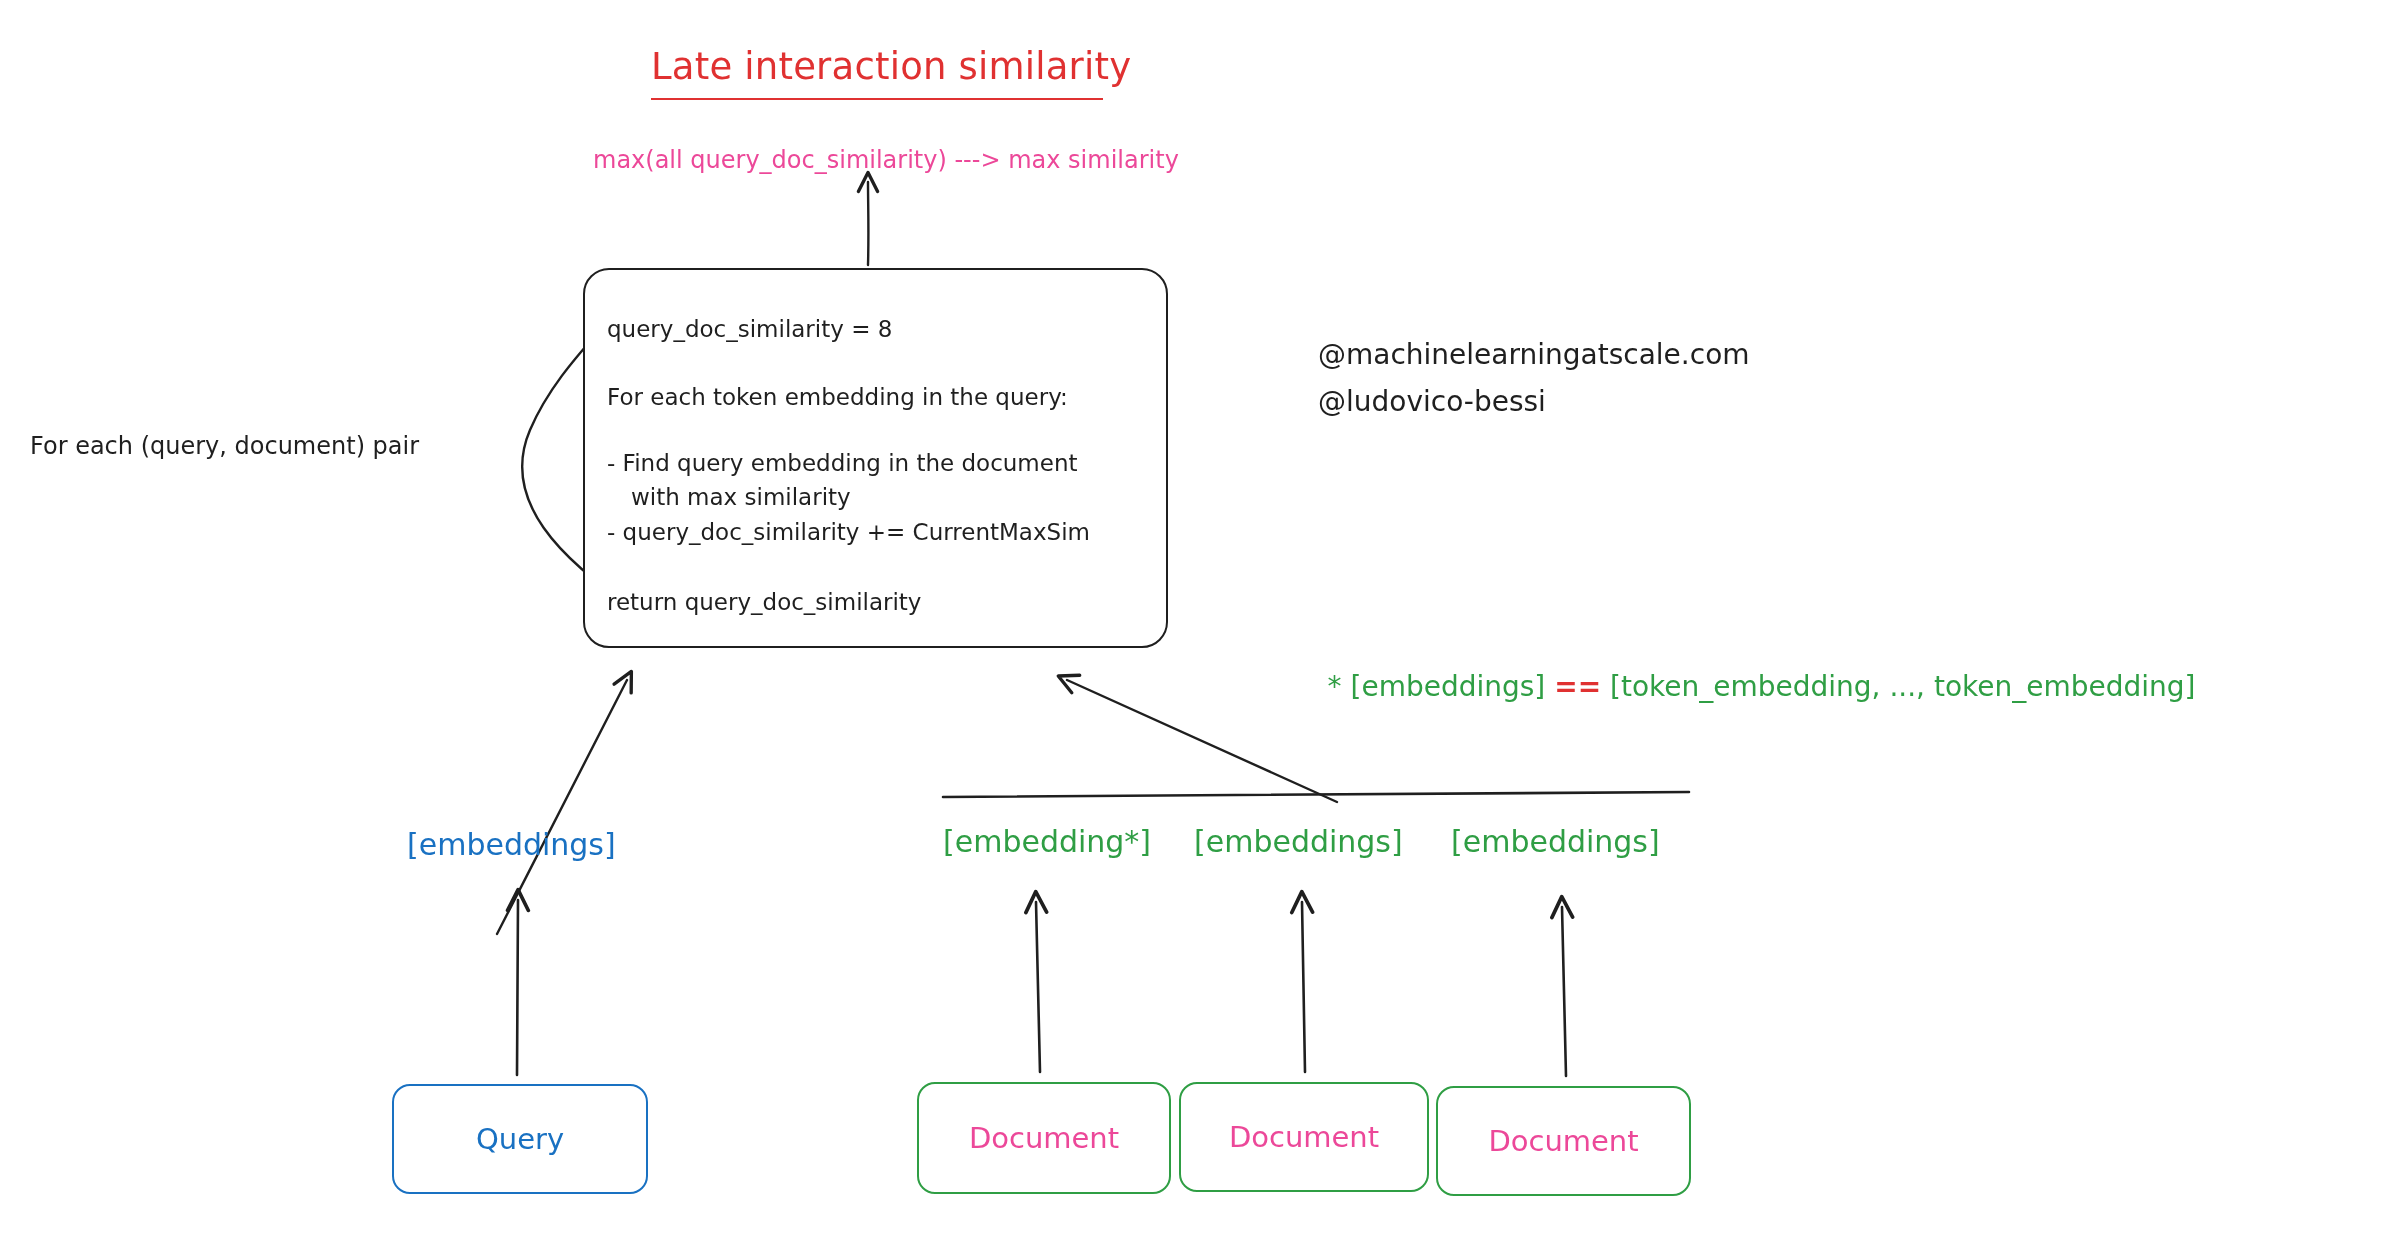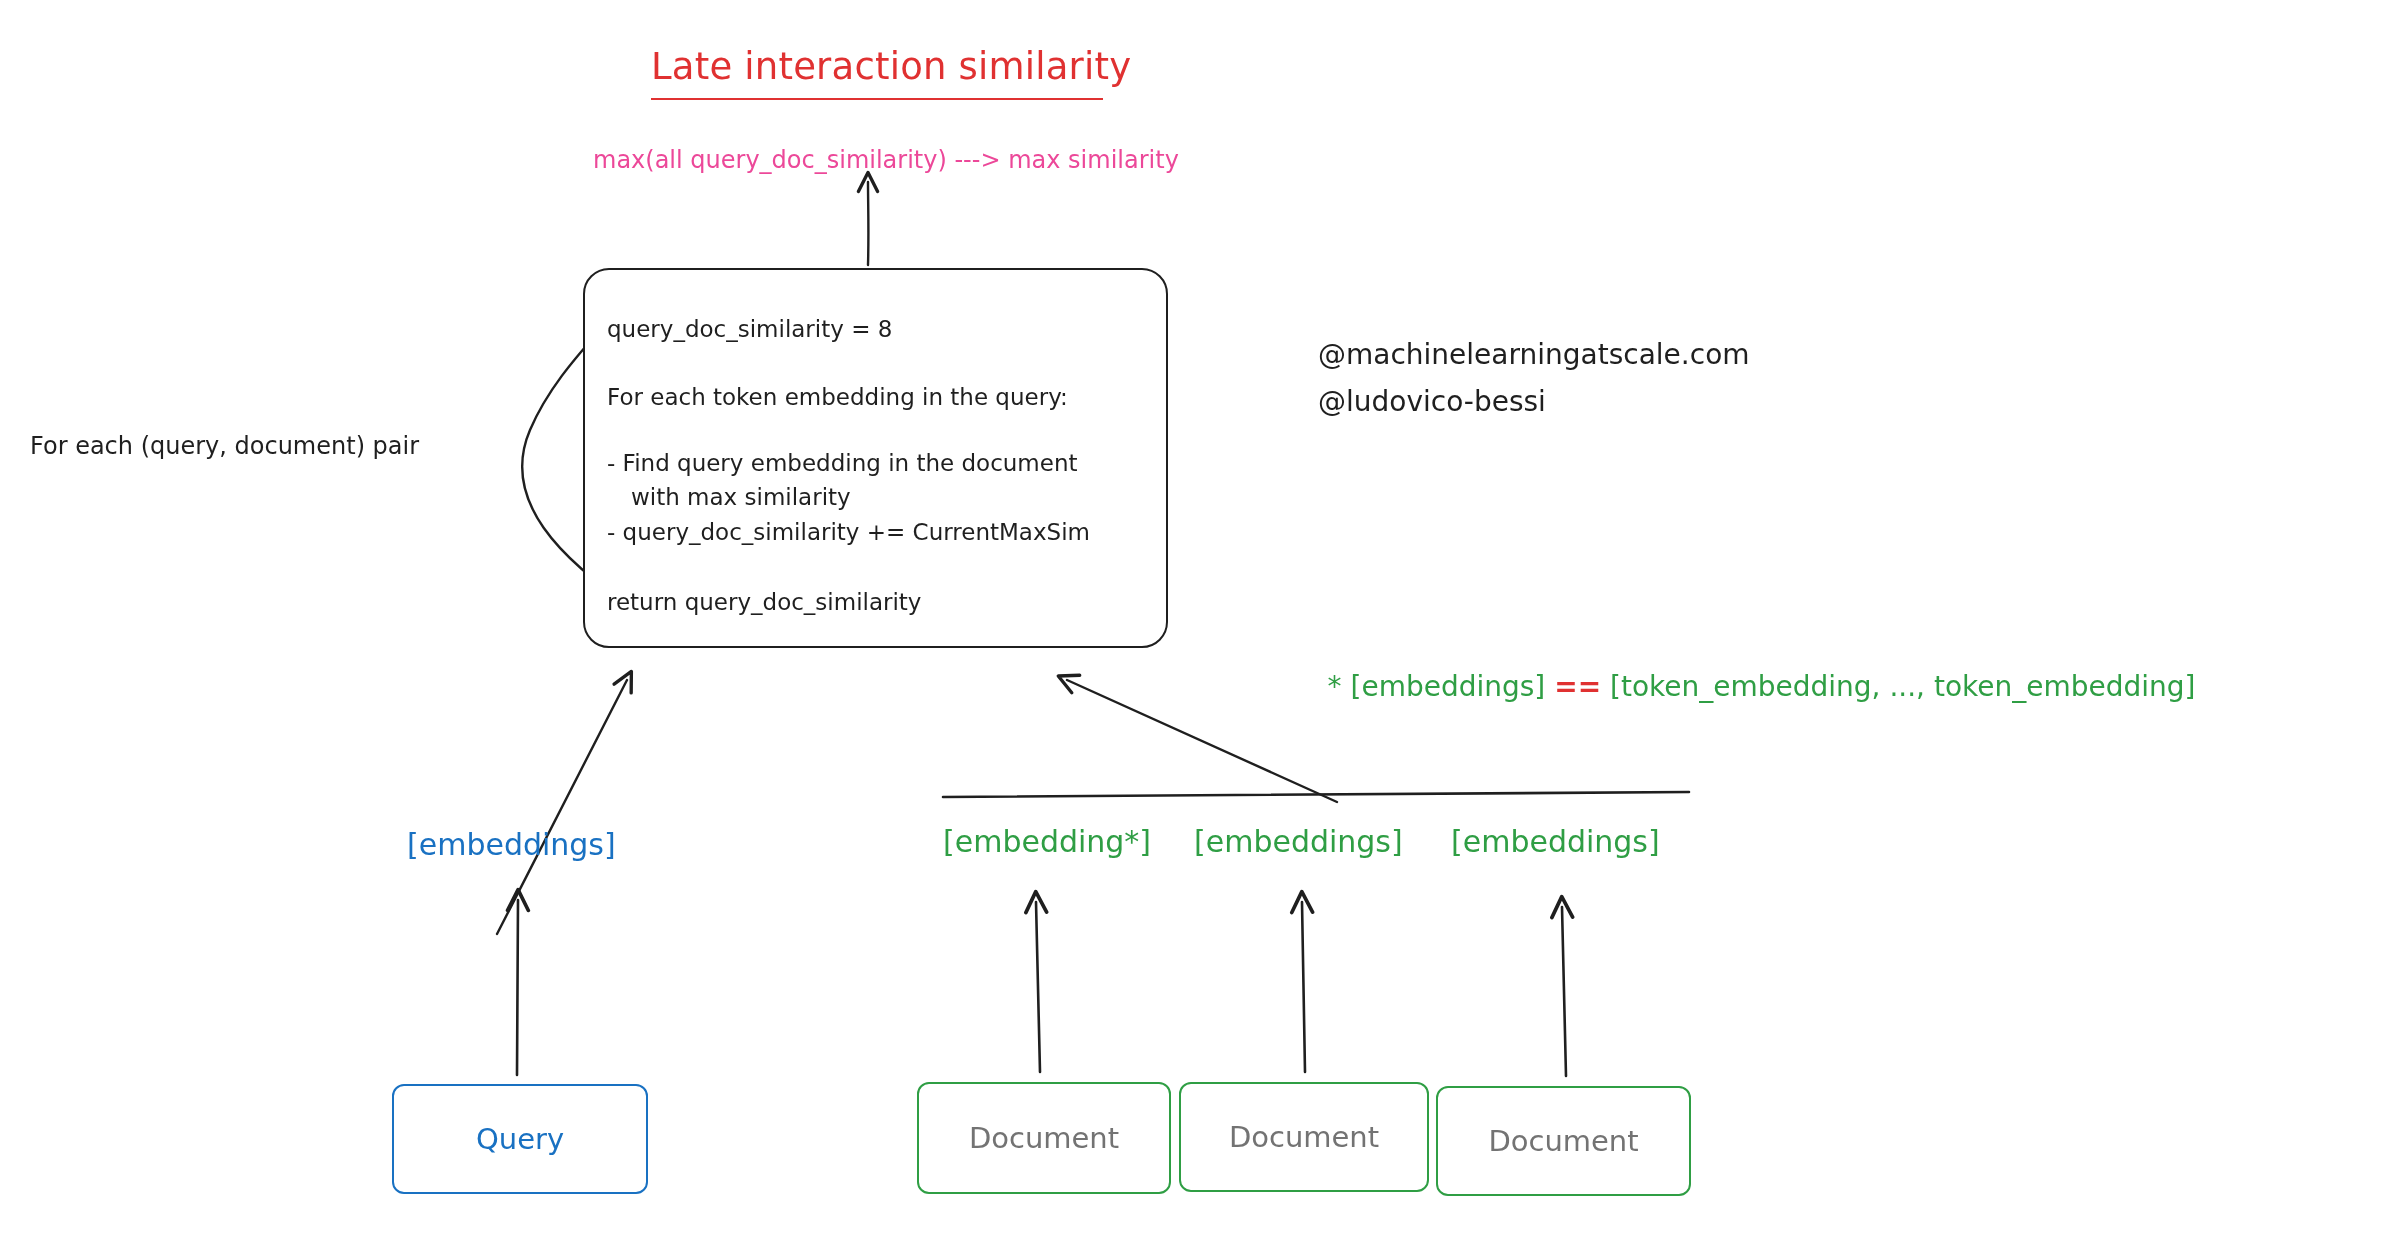--- a/index.html
+++ b/index.html
@@ -142,21 +142,21 @@
   #emb-doc-2 {
     left: 1451px;
     top: 827px;
     color: #2f9e44;
   }
 
   
   .src-box {
     position: absolute;
     box-sizing: border-box;
-    border-radius: 12px;
+    border-radius: 18px;
     background: #ffffff;
     display: flex;
     align-items: center;
     justify-content: center;
   }
   .src-box span {
     font-size: 29px;
   }
   #box-query {
     left: 392px;
@@ -181,21 +181,21 @@
     height: 110px;
     border: 2.5px solid #2f9e44;
   }
   #box-doc-2 {
     left: 1436px;
     top: 1086px;
     width: 255px;
     height: 110px;
     border: 2.5px solid #2f9e44;
   }
-  .src-box.doc span { color: #737373; }
+  .src-box.doc span { color: #ec4899; }
 </style>
 </head>
 <body>
 
 <div id="canvas">
 
   <svg class="layer" viewBox="0 0 2382 1252" xmlns="http://www.w3.org/2000/svg">
     <defs>
       <marker id="ah" markerWidth="14" markerHeight="14" refX="5" refY="5" orient="auto" markerUnits="strokeWidth">
         <path d="M1,1 L9,5 L1,9" fill="none" stroke="#1f1f1f" stroke-width="1.4" stroke-linecap="round" stroke-linejoin="round"></path>

